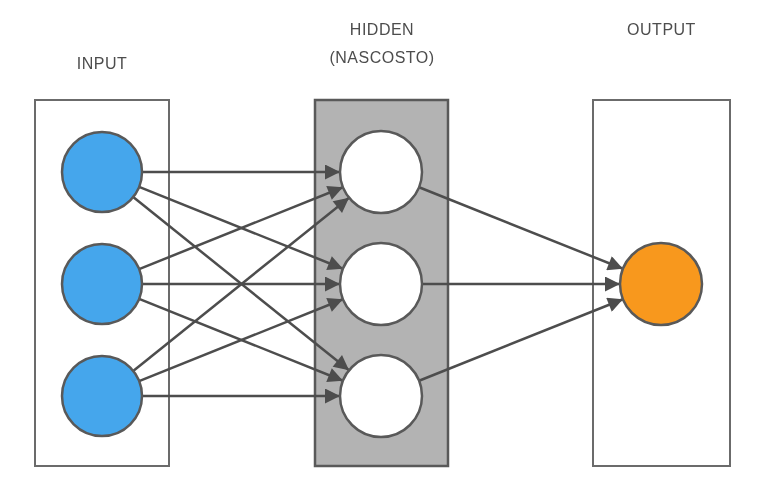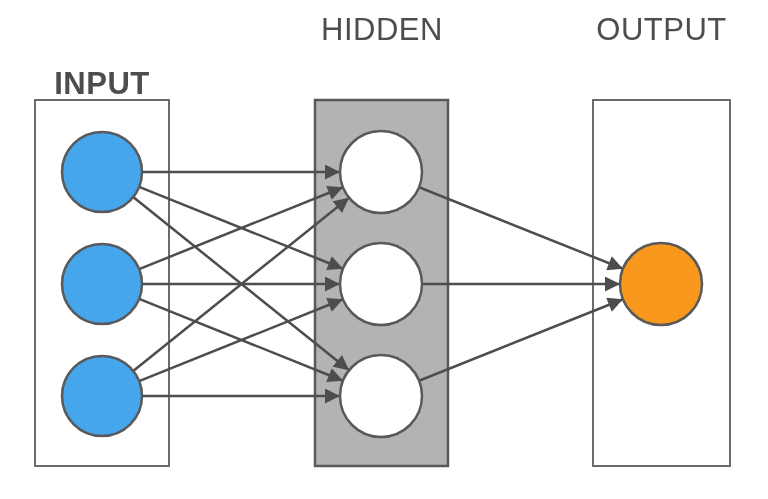--- a/index.html
+++ b/index.html
@@ -8,21 +8,21 @@
     width: 768px;
     height: 499px;
     background: #ffffff;
     font-family: "Liberation Sans", sans-serif;
     overflow: hidden;
   }
   .canvas svg { position: absolute; left: 0; top: 0; }
   .layer-label {
     position: absolute;
     text-align: center;
-    font-size: 31px;
+    font-size: 16px;
     line-height: 28px;
     letter-spacing: 0.5px;
     white-space: nowrap;
   }
 </style>
 </head>
 <body>
 
 <div class="canvas" style="color: rgb(77, 77, 77);">
 
@@ -55,23 +55,24 @@
         <circle cx="102" cy="172" r="40" fill="#45A6EC" stroke="#595959" stroke-width="2.5"></circle>
         <circle cx="102" cy="284" r="40" fill="#45A6EC" stroke="#595959" stroke-width="2.5"></circle>
         <circle cx="102" cy="396" r="40" fill="#45A6EC" stroke="#595959" stroke-width="2.5"></circle>
         <circle cx="381" cy="172" r="41" fill="#FFFFFF" stroke="#595959" stroke-width="2.5"></circle>
         <circle cx="381" cy="284" r="41" fill="#FFFFFF" stroke="#595959" stroke-width="2.5"></circle>
         <circle cx="381" cy="396" r="41" fill="#FFFFFF" stroke="#595959" stroke-width="2.5"></circle>
         <circle cx="661" cy="284" r="41" fill="#F8981D" stroke="#595959" stroke-width="2.5"></circle>
       </g>
   </svg>
 
-  <div class="layer-label" style="left:35px; width:134px; top:70px;font-weight:bold;">INPUT</div>
+  <div class="layer-label" style="left:35px; width:134px; top:50px;">INPUT</div>
 
   <div class="layer-label" style="left:302px; width:160px; top:16px;">
     <span>HIDDEN</span><br>
+    <span>(NASCOSTO)</span>
   </div>
 
   <div class="layer-label" style="left:580px; width:163px; top:16px;">
     <span>OUTPUT</span><br>
   </div>
 
 </div>
 
 </body></html>

